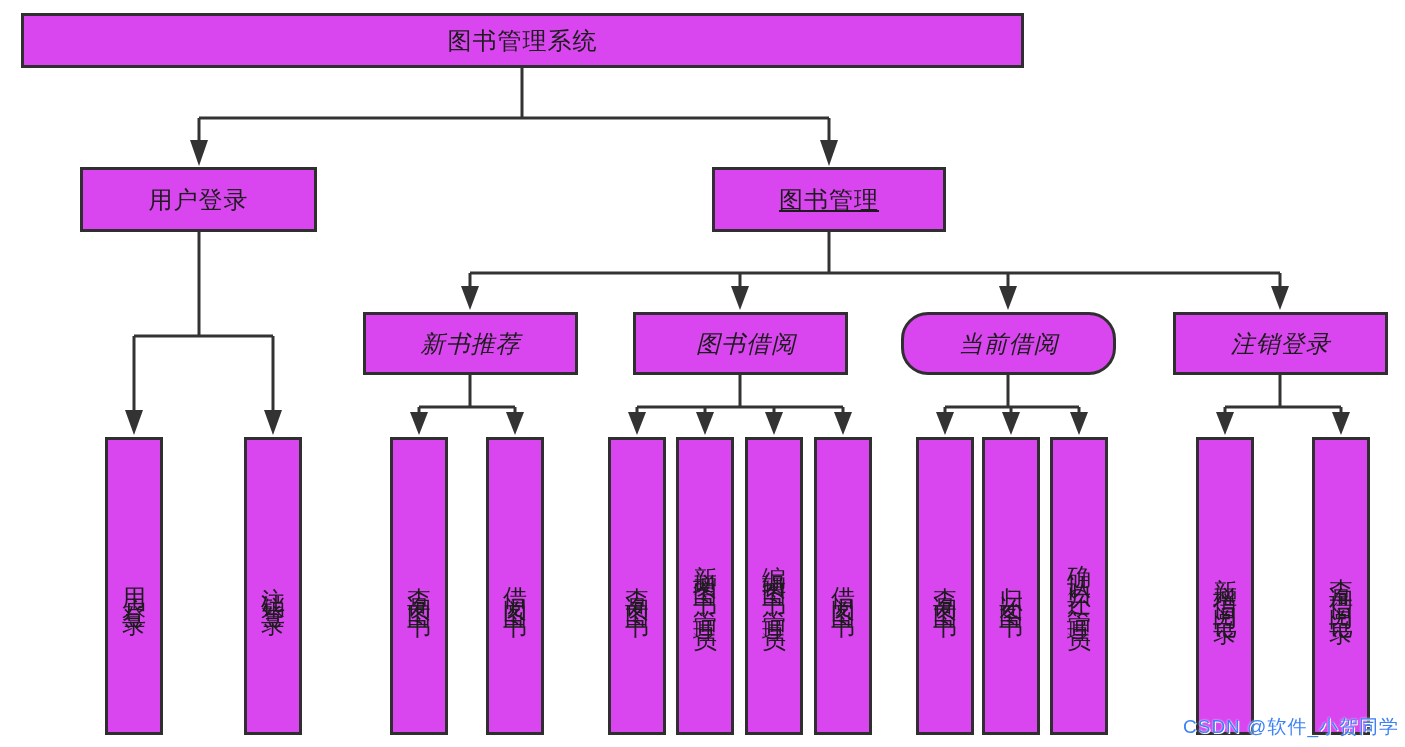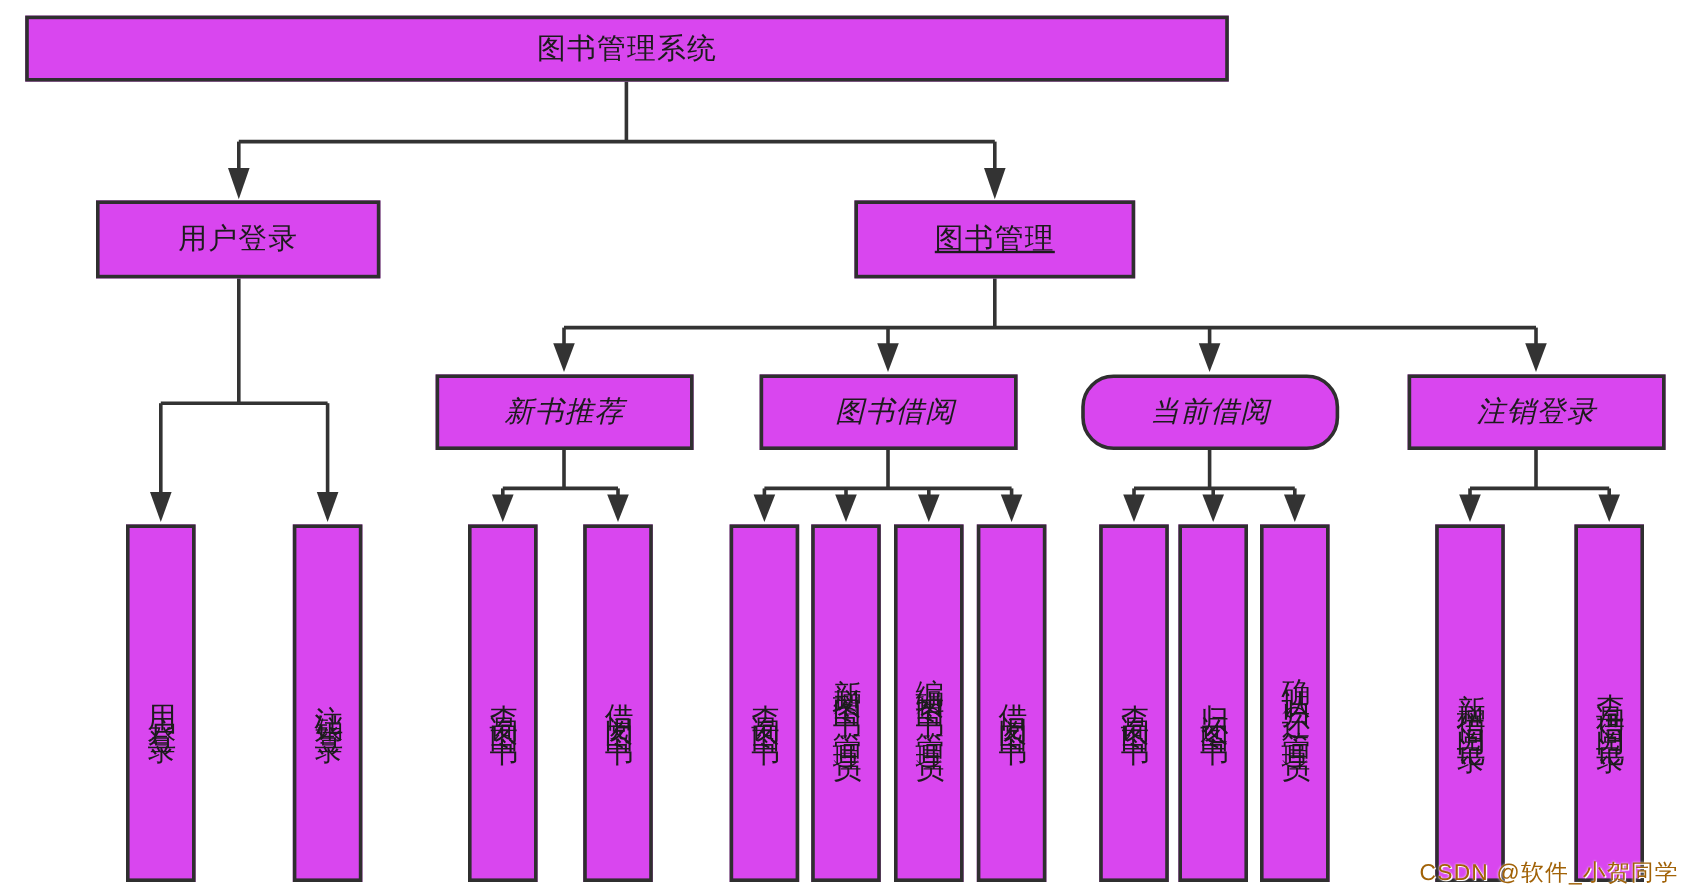--- a/index.html
+++ b/index.html
@@ -78,21 +78,21 @@
     stroke: none;
   }
   #watermark {
     position: absolute;
     left: 1183px;
     top: 714px;
     font-size: 19px;
     letter-spacing: 1px;
     white-space: nowrap;
     z-index: 3;
-    color: #a16207;
+    color: #3b82f6;
     text-shadow: 0 0 2px #ffffff, 1px 1px 0 #ffffff;
   }
 </style>
 </head>
 <body>
 
 <div id="stage">
 
   <svg id="wires" viewBox="0 0 1405 747" xmlns="http://www.w3.org/2000/svg">
 

